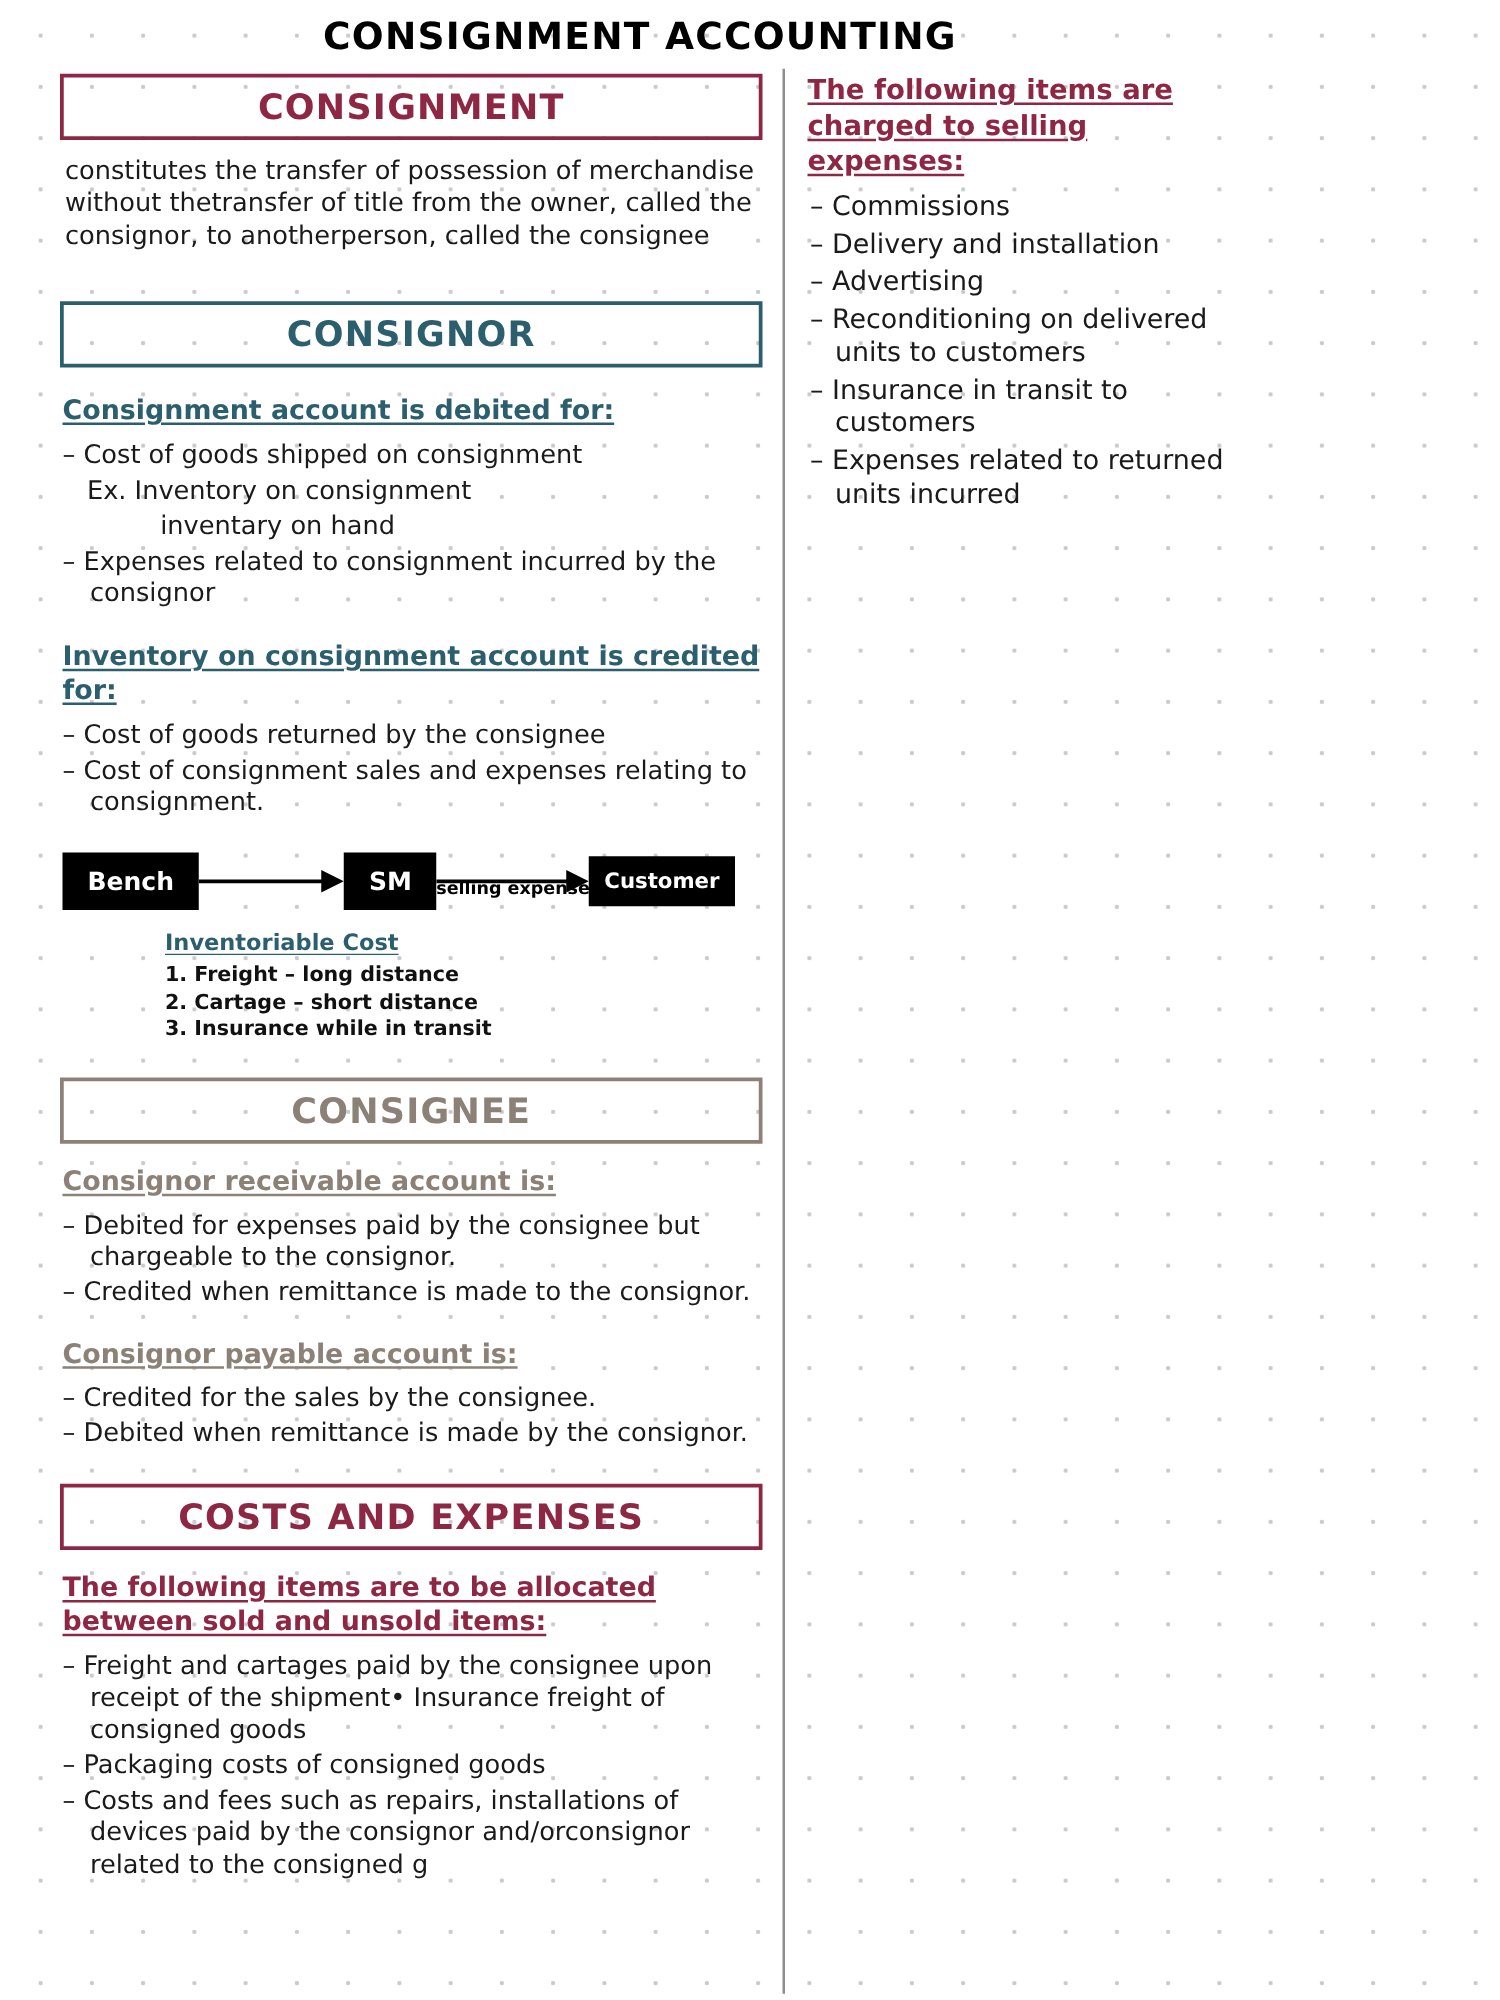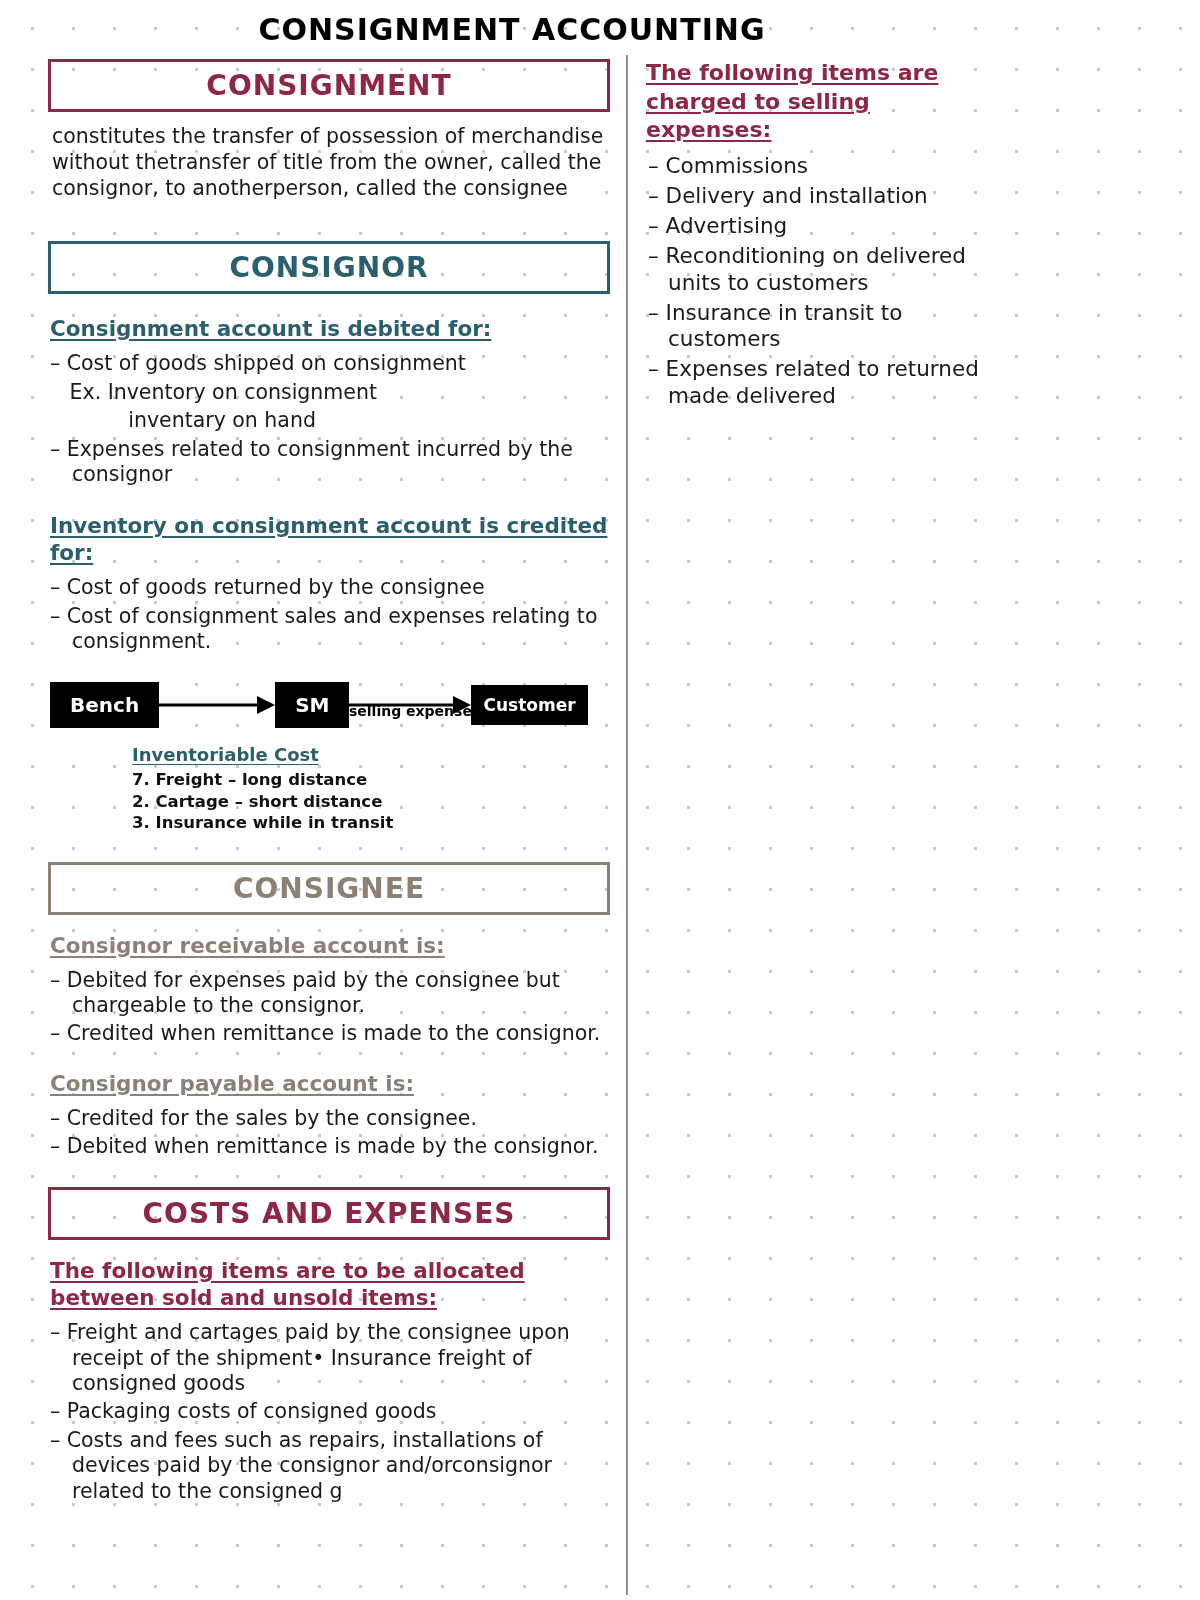--- a/index.html
+++ b/index.html
@@ -130,21 +130,21 @@
               <line x1="0" y1="22" x2="106" y2="22" stroke="#000" stroke-width="3"></line>
               <polygon points="104,13 122,22 104,31" fill="#000"></polygon>
             </svg>
           <span class="arrow-label">selling expense</span>
         </span>
         <div class="node small">Customer</div>
       </div>
 
       <div class="inv-block">
         <div class="inv-head teal">Inventoriable Cost</div>
-        <div class="inv-item">7. Freight – long distance</div>
+        <div class="inv-item">1. Freight – long distance</div>
         <div class="inv-item">2. Cartage – short distance</div>
         <div class="inv-item">3. Insurance while in transit</div>
       </div>
 
       <div class="hbox taupe mt-box">CONSIGNEE</div>
 
       <div class="subhead taupe" style="margin-top:18px;">Consignor receivable account is:</div>
       <div class="list">
         <div class="list-item">– Debited for expenses paid by the consignee but chargeable to the consignor.</div>
         <div class="list-item">– Credited when remittance is made to the consignor.</div>
@@ -168,18 +168,18 @@
     </div>
 
     <div class="col-right">
       <div class="right-head maroon">The following items are charged to selling expenses:</div>
       <div class="list">
         <div class="right-item">– Commissions</div>
         <div class="right-item">– Delivery and installation</div>
         <div class="right-item">– Advertising</div>
         <div class="right-item">– Reconditioning on delivered units to customers</div>
         <div class="right-item">– Insurance in transit to customers</div>
-        <div class="right-item">– Expenses related to returned made delivered</div>
+        <div class="right-item">– Expenses related to returned units incurred</div>
       </div>
     </div>
 
   </div>
 </div>
 
 </body></html>

